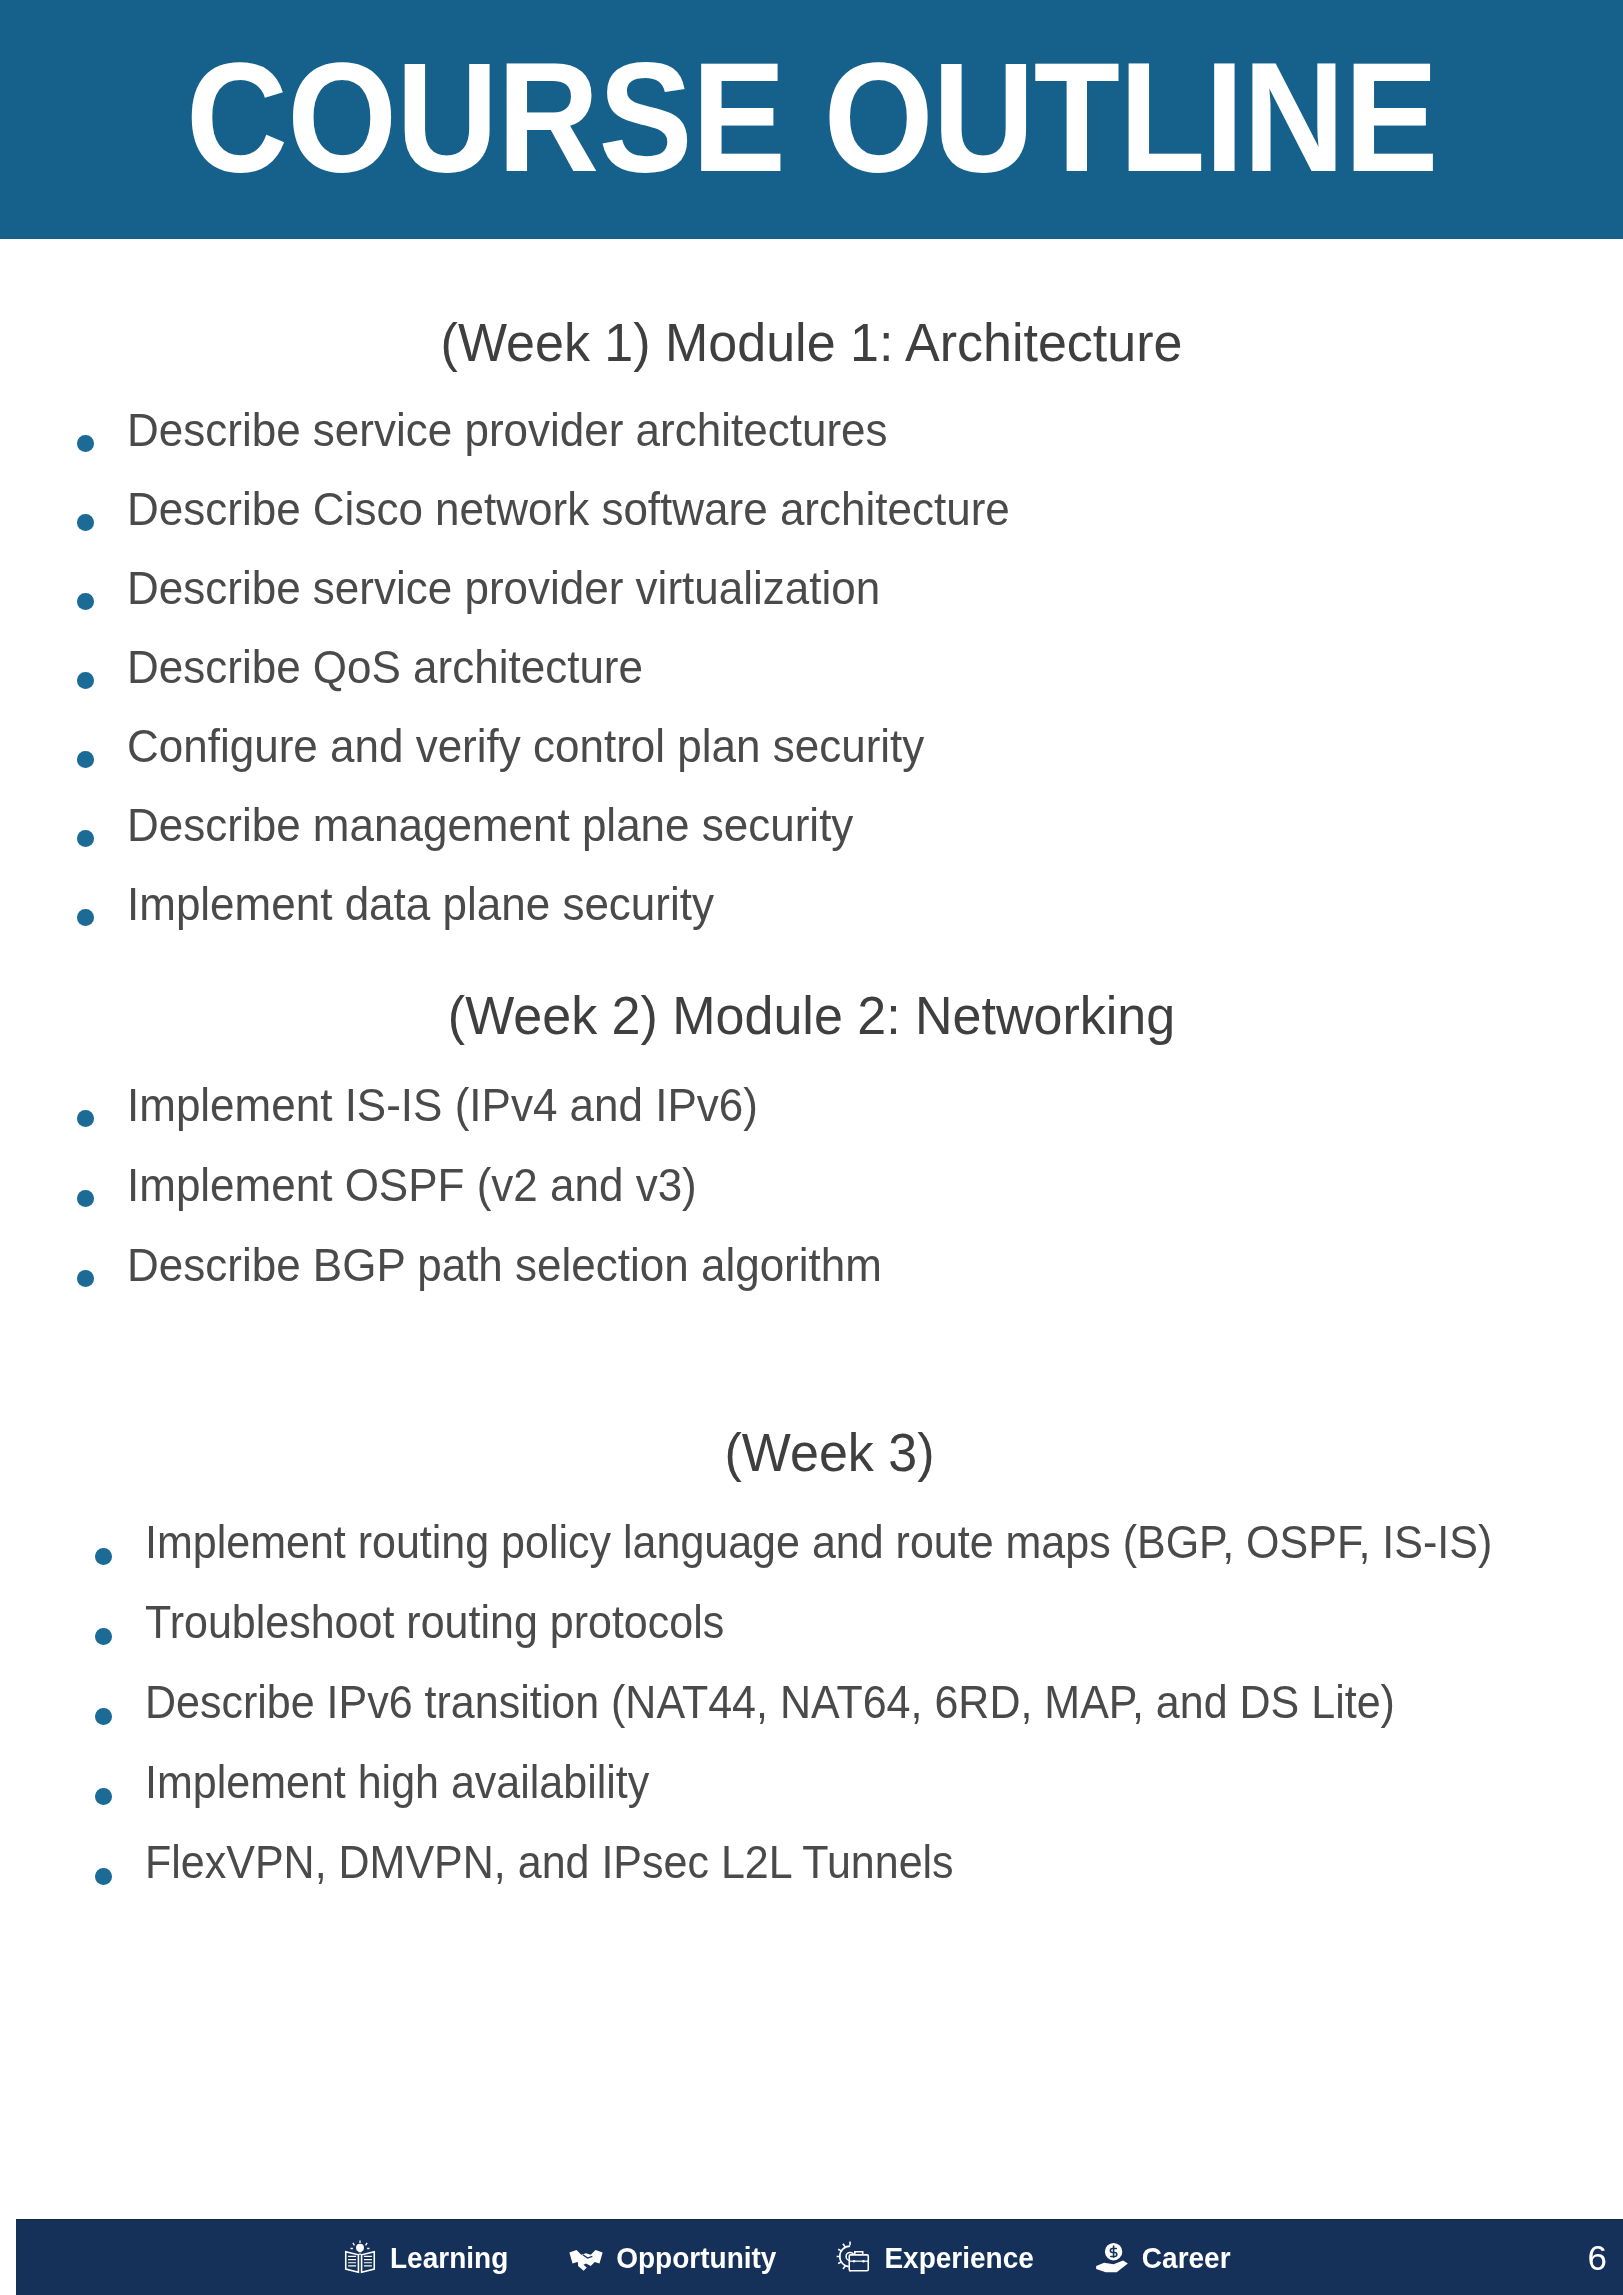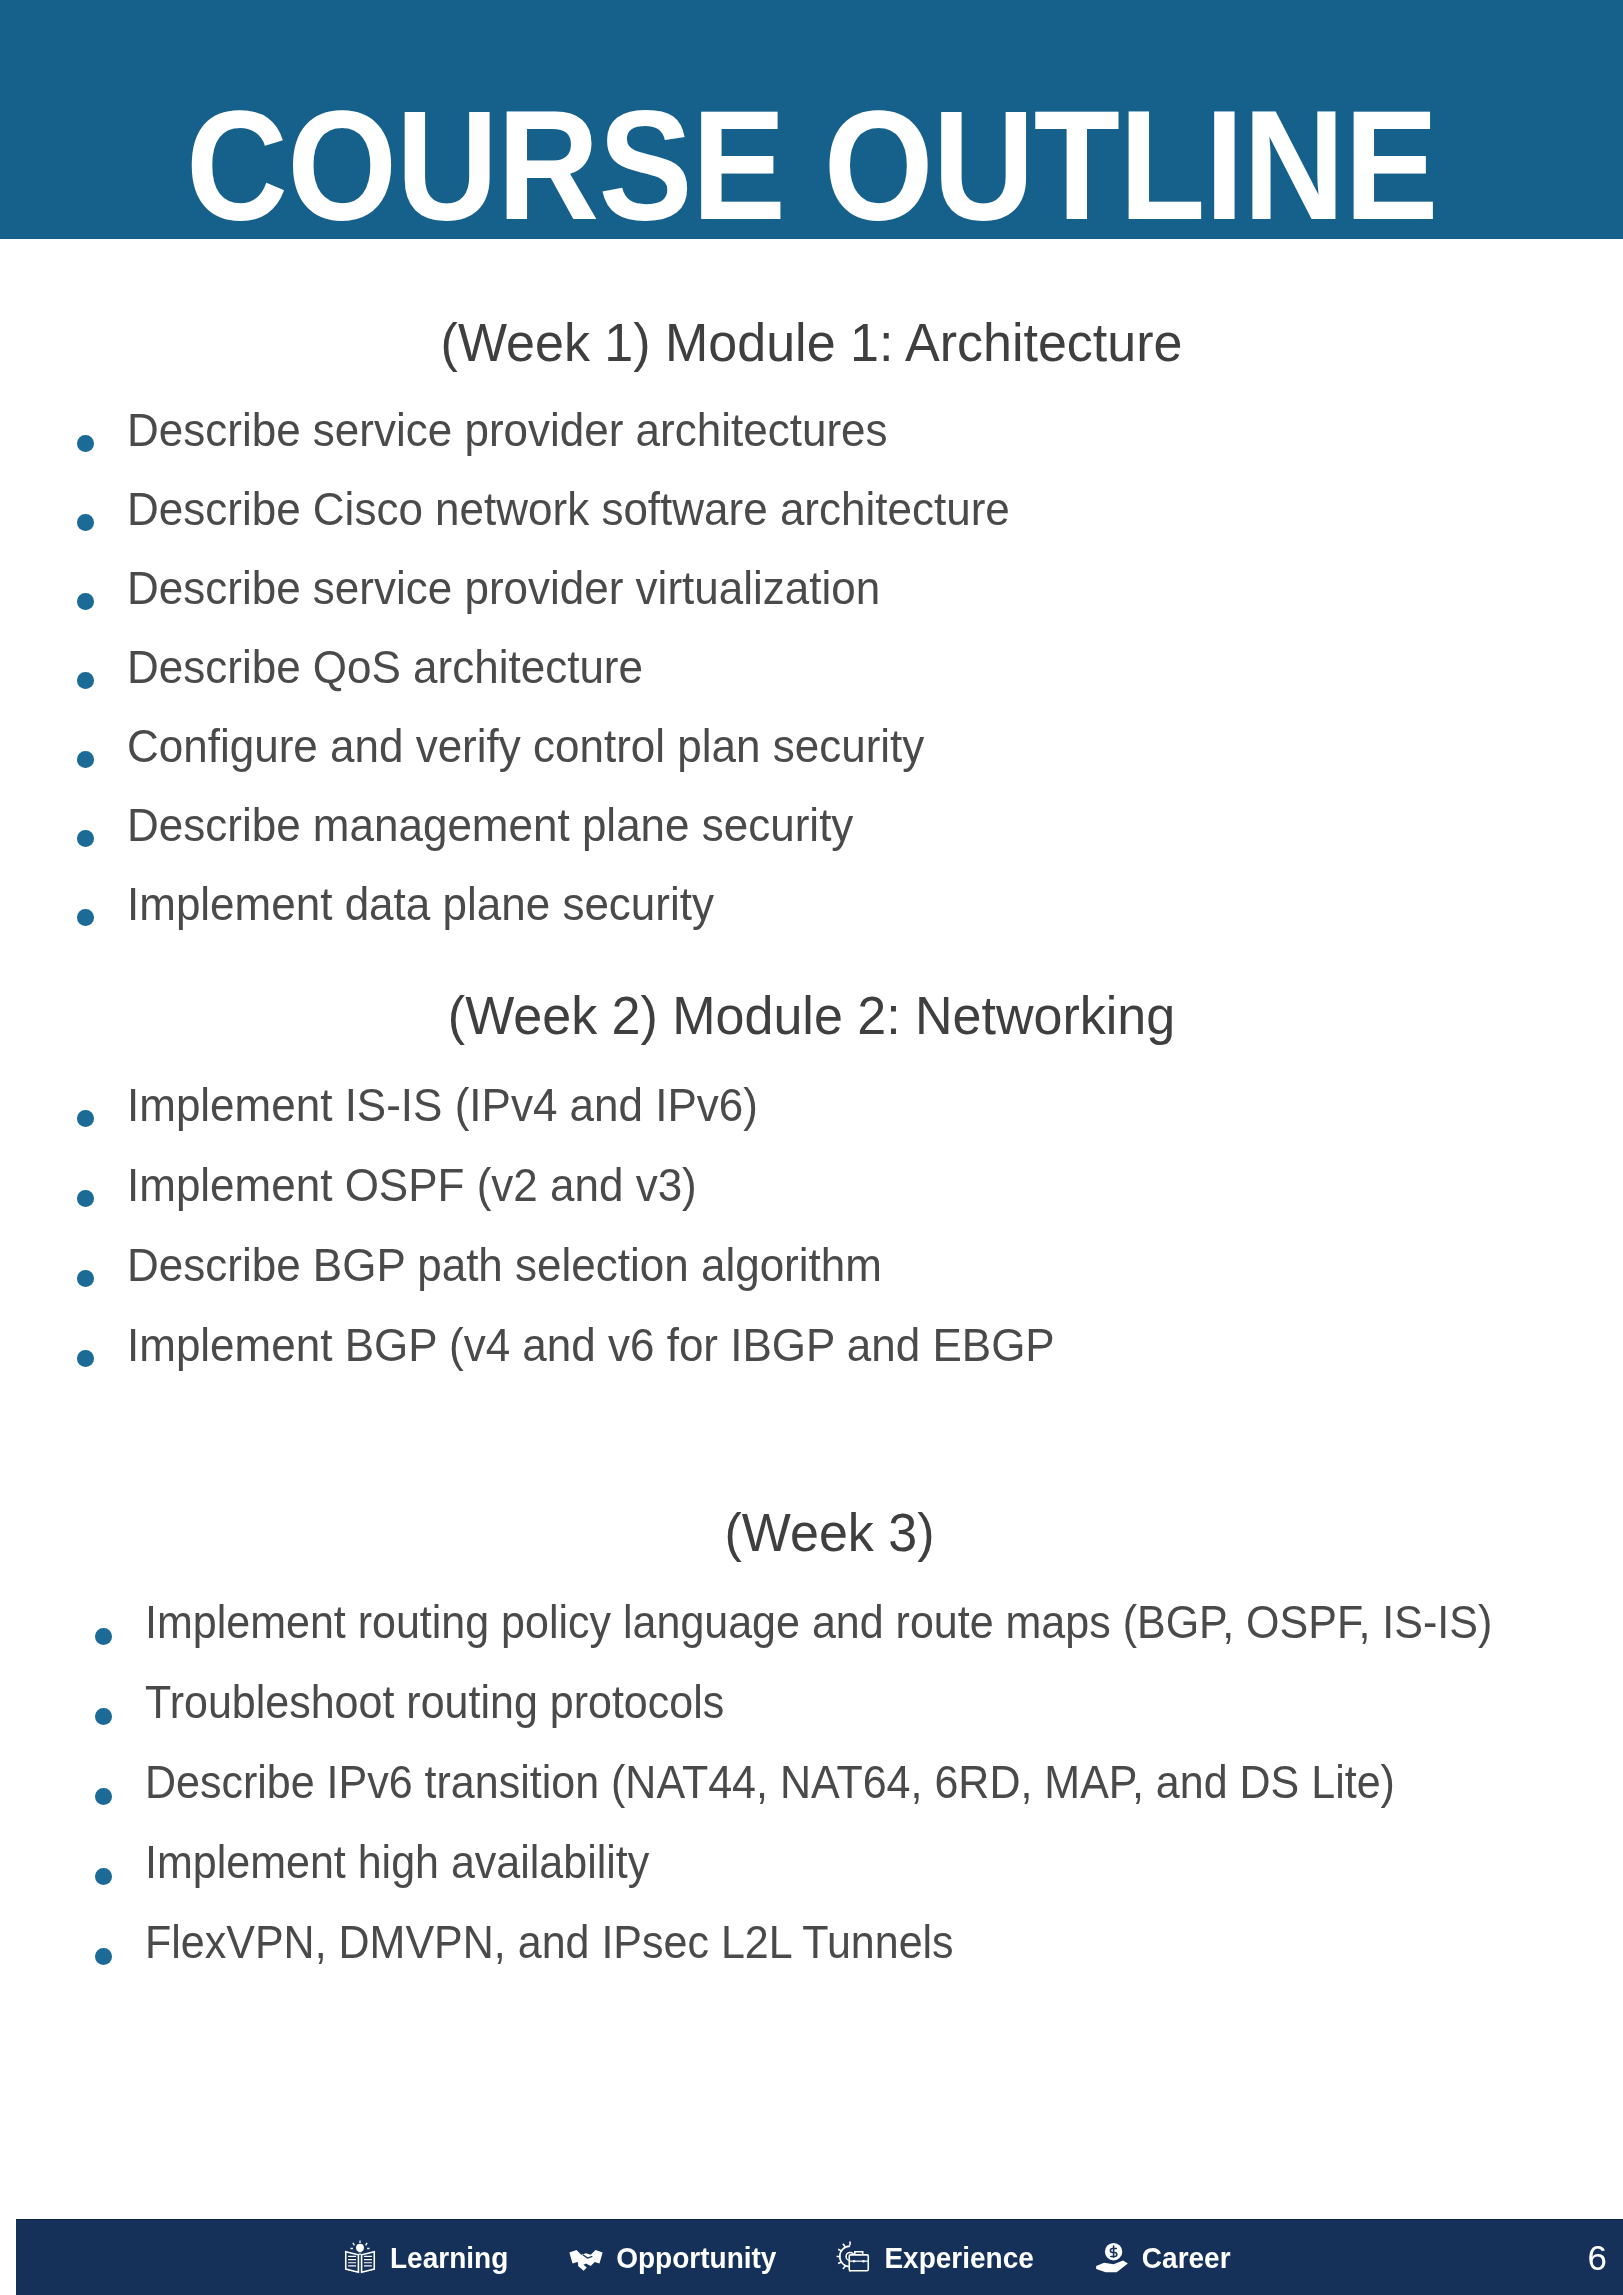--- a/index.html
+++ b/index.html
@@ -18,21 +18,21 @@
 
   
   .header-banner {
     position: absolute;
     top: 0;
     left: 0;
     width: 1623px;
     height: 239px;
     background: #16618C;
     display: flex;
-    align-items: flex-end;
+    align-items: center;
     justify-content: center;
   }
   .header-title {
     color: #ffffff;
     font-family: "Liberation Sans Narrow", "Liberation Sans", sans-serif;
     font-weight: 700;
     font-size: 147px;
     line-height: 1;
     letter-spacing: -0.8px;
     transform: scaleX(0.96) scaleY(1.06);
@@ -220,24 +220,20 @@
         <span class="bullet-dot"></span>
         <span class="bullet-text">Implement IS-IS (IPv4 and IPv6)</span>
       </li>
       <li class="bullet-item">
         <span class="bullet-dot"></span>
         <span class="bullet-text">Implement OSPF (v2 and v3)</span>
       </li>
       <li class="bullet-item">
         <span class="bullet-dot"></span>
         <span class="bullet-text">Describe BGP path selection algorithm</span>
-      </li>
-      <li class="bullet-item">
-        <span class="bullet-dot"></span>
-        <span class="bullet-text">Implement BGP (v4 and v6 for IBGP and EBGP</span>
       </li>
     </ul>
   </div>
 
   <div class="section sec-week3">
     <div class="section-heading">(Week 3)</div>
     <ul class="bullet-list">
       <li class="bullet-item">
         <span class="bullet-dot"></span>
         <span class="bullet-text">Implement routing policy language and route maps (BGP, OSPF, IS-IS)</span>

